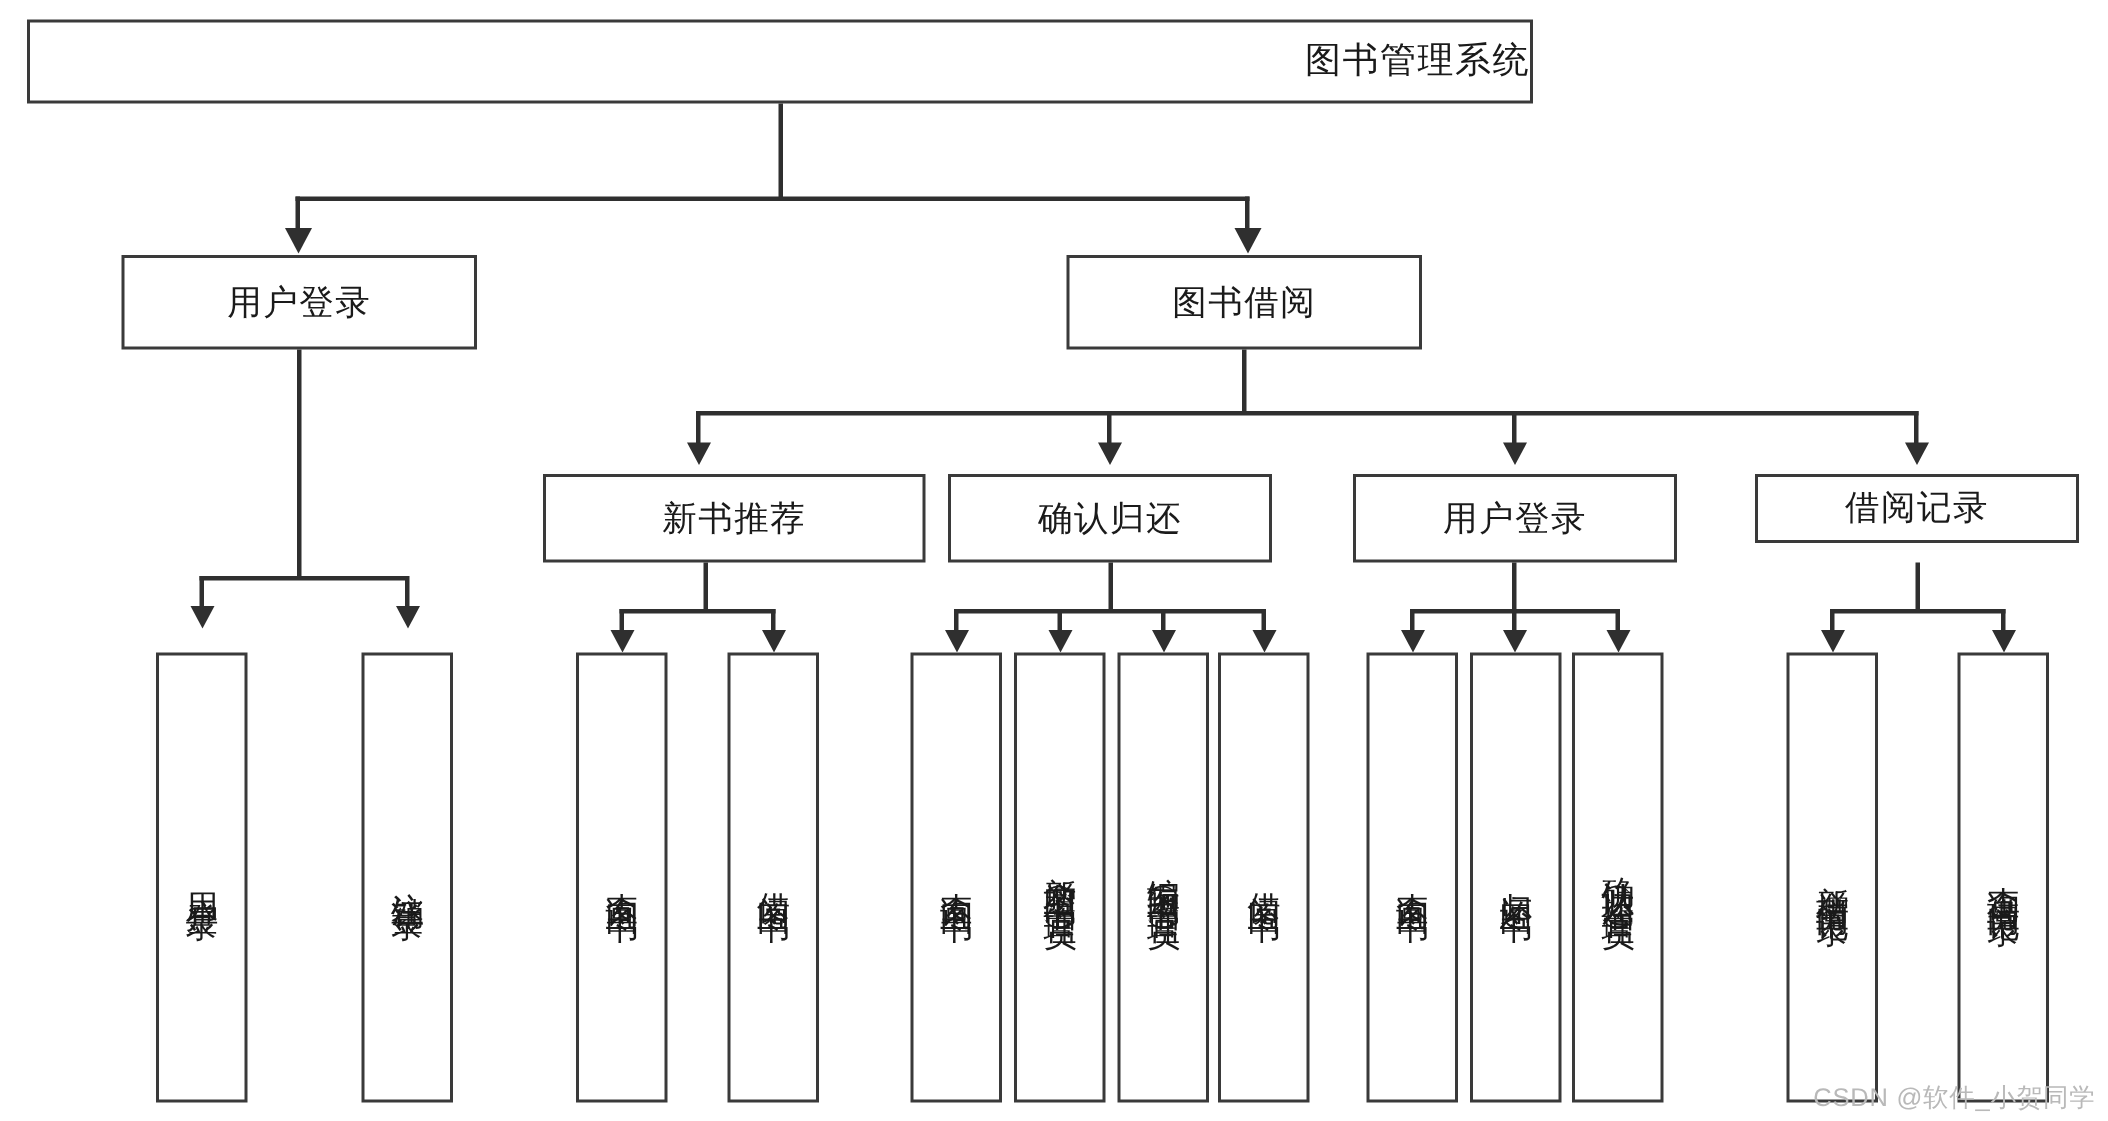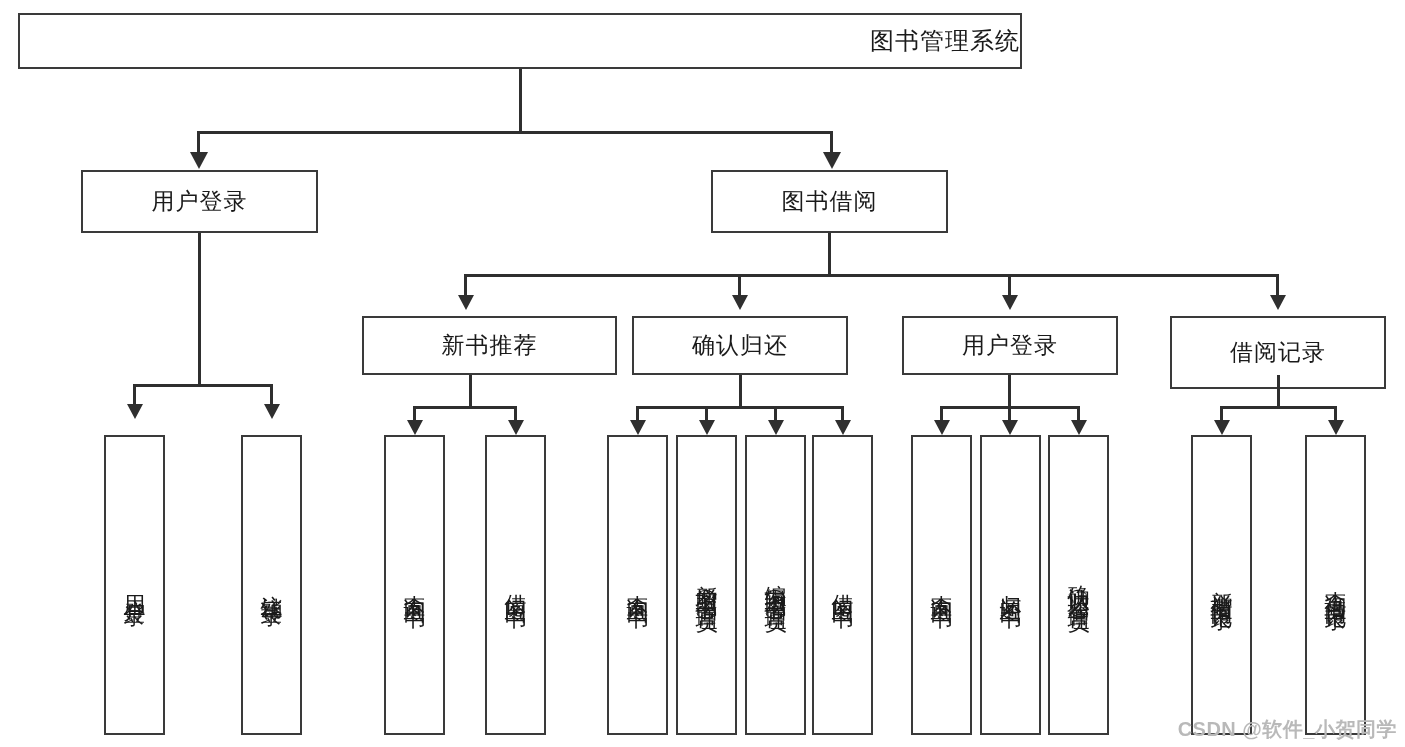--- a/index.html
+++ b/index.html
@@ -73,26 +73,25 @@
   .arrow.small {
     border-left-width: 8px;
     border-right-width: 8px;
     border-top-width: 15px;
   }
   
   #watermark {
     position: absolute;
     right: 8px;
     bottom: 4px;
-    font-size: 20px;
+    font-size: 17px;
     color: #b9b9b9;
     letter-spacing: 0.5px;
     white-space: nowrap;
     pointer-events: none;
-    font-weight: bold;
   }
 </style>
 </head>
 <body>
 
 <div id="canvas">
 
   <div class="node root horiz" style="left:18px; top:13px; width:1004px; height:56px;">
     <span>图书管理系统</span>
   </div>
@@ -135,21 +134,21 @@
 
   <div class="node horiz" style="left:362px; top:316px; width:255px; height:59px;">
     <span>新书推荐</span>
   </div>
   <div class="node horiz" style="left:632px; top:316px; width:216px; height:59px;">
     <span>确认归还</span>
   </div>
   <div class="node horiz" style="left:902px; top:316px; width:216px; height:59px;">
     <span>用户登录</span>
   </div>
-  <div class="node horiz" style="left:1170px; top:316px; width:216px; height:73px;">
+  <div class="node horiz" style="left:1170px; top:316px; width:216px; height:46px;">
     <span>借阅记录</span>
   </div>
 
   <div class="vline" style="left:469px; top:375px; width:3px; height:32px;"></div>
   <div class="hline" style="left:413px; top:406px; width:104px; height:3px;"></div>
   <div class="vline" style="left:413px; top:406px; width:3px; height:16px;"></div>
   <div class="arrow small" style="left:407px; top:420px;"></div>
   <div class="vline" style="left:514px; top:406px; width:3px; height:16px;"></div>
   <div class="arrow small" style="left:508px; top:420px;"></div>
 

